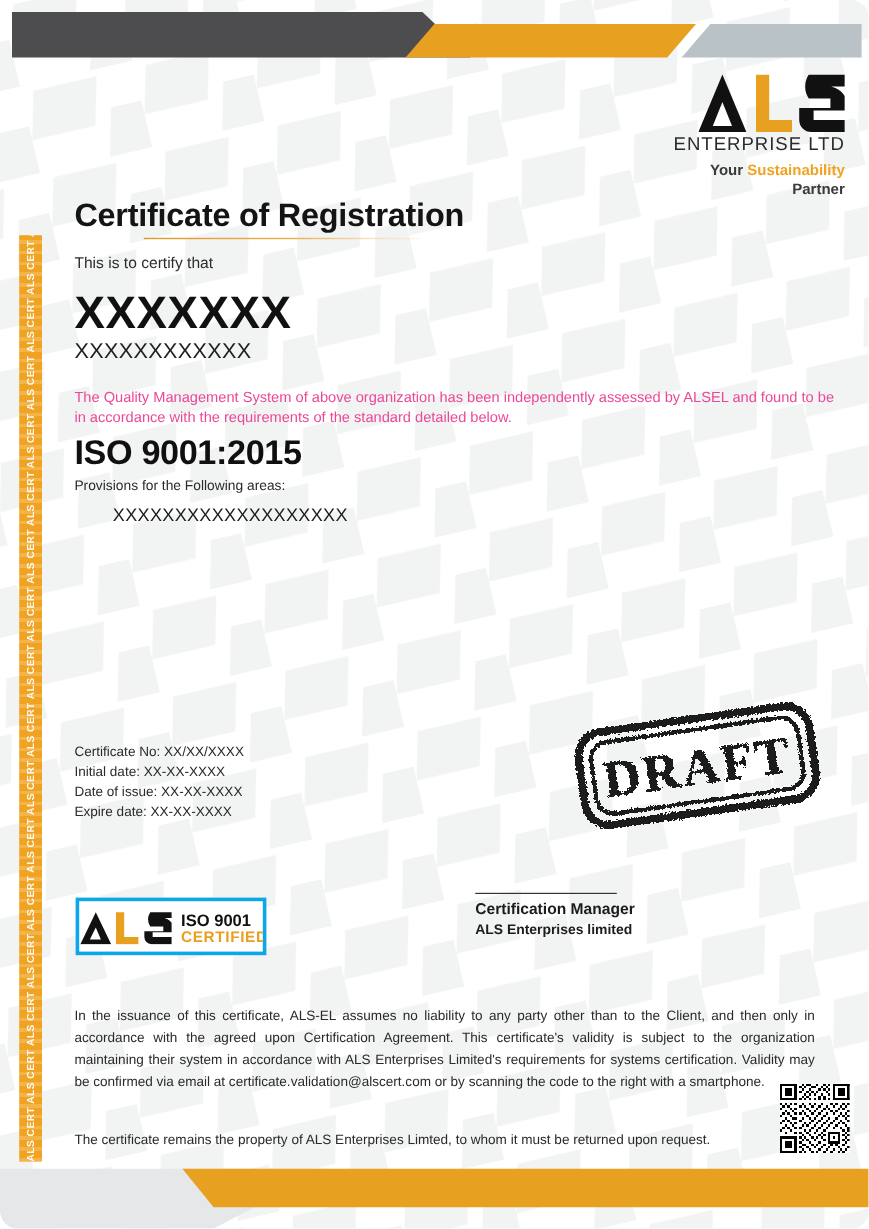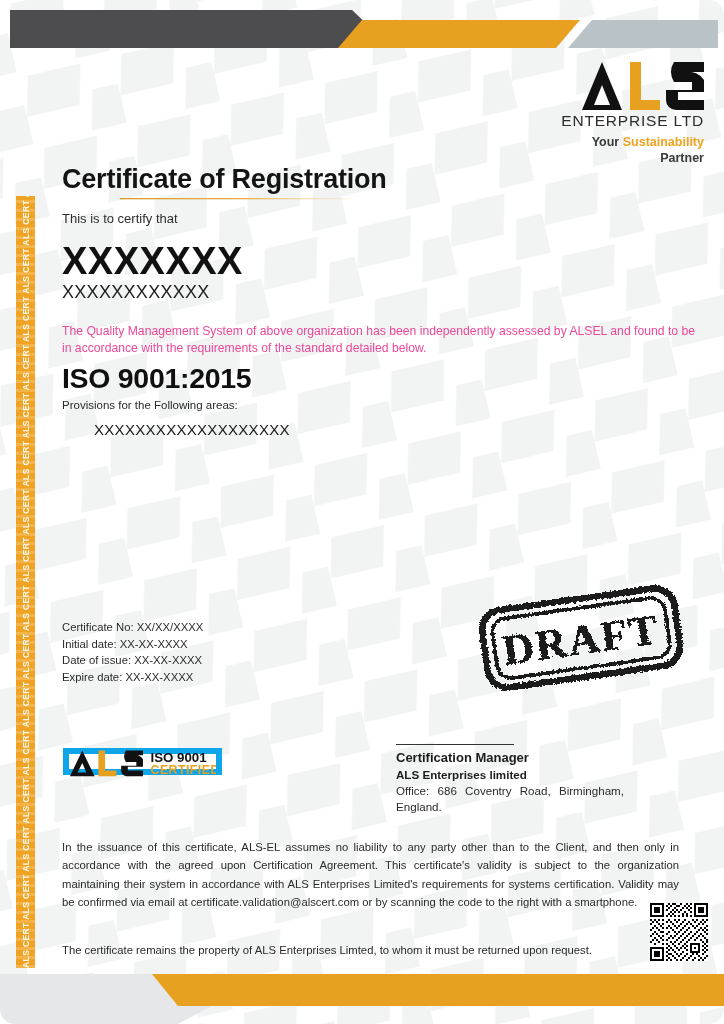--- a/index.html
+++ b/index.html
@@ -237,22 +237,22 @@
     height: 92px;
     transform: rotate(-8deg);
   }
 
   
   .iso-badge {
     position: absolute;
     left: 63px;
     top: 748px;
     width: 159px;
-    height: 27px;
-    border: 6px solid #0ea5e9;
+    height: 48px;
+    border: 3px solid #0ea5e9;
     background: #ffffff;
     box-sizing: border-box;
     display: flex;
     align-items: center;
   }
 
   
   .sig {
     position: absolute;
     left: 396px;
@@ -452,21 +452,20 @@
              A11,11 0 0 0 67,8 L78,8 Z"></path>
         <text x="86" y="15" font-family="'Liberation Sans', sans-serif" font-size="14" font-weight="bold" fill="#111111">ISO 9001</text>
         <text x="86" y="28" font-family="'Liberation Sans', sans-serif" font-size="13" font-weight="bold" fill="#E8A020" letter-spacing="0.5">CERTIFIED</text>
       </svg>
     </div>
 
     <div class="sig">
       <div class="sig-rule"></div>
       <div class="sig-title">Certification Manager</div>
       <div class="sig-company">ALS Enterprises limited</div>
-      <div class="sig-address">Office: 686 Coventry Road, Birmingham, England.</div>
     </div>
 
     <div class="disclaimer">In the issuance of this certificate, ALS-EL assumes no liability to any party other than to the Client, and then only in accordance with the agreed upon Certification Agreement. This certificate's validity is subject to the organization maintaining their system in accordance with ALS Enterprises Limited's requirements for systems certification. Validity may be confirmed via email at certificate.validation@alscert.com or by scanning the code to the right with a smartphone.</div>
     <div class="property-note">The certificate remains the property of ALS Enterprises Limted, to whom it must be returned upon request.</div>
 
     <svg class="qr" viewBox="0 0 29 29" xmlns="http://www.w3.org/2000/svg" shape-rendering="crispEdges">
       <rect x="0" y="0" width="29" height="29" fill="#ffffff"></rect>
       <g fill="#000000">
 
         <rect x="0" y="0" width="7" height="1"></rect>

